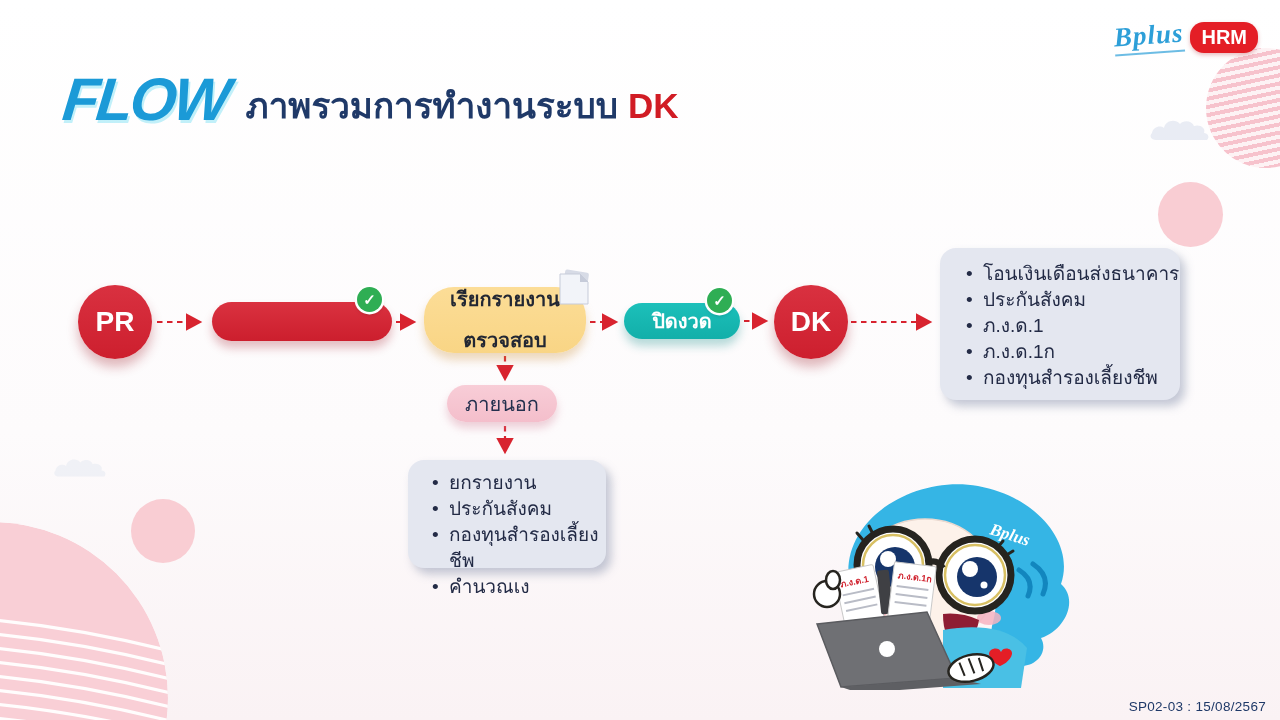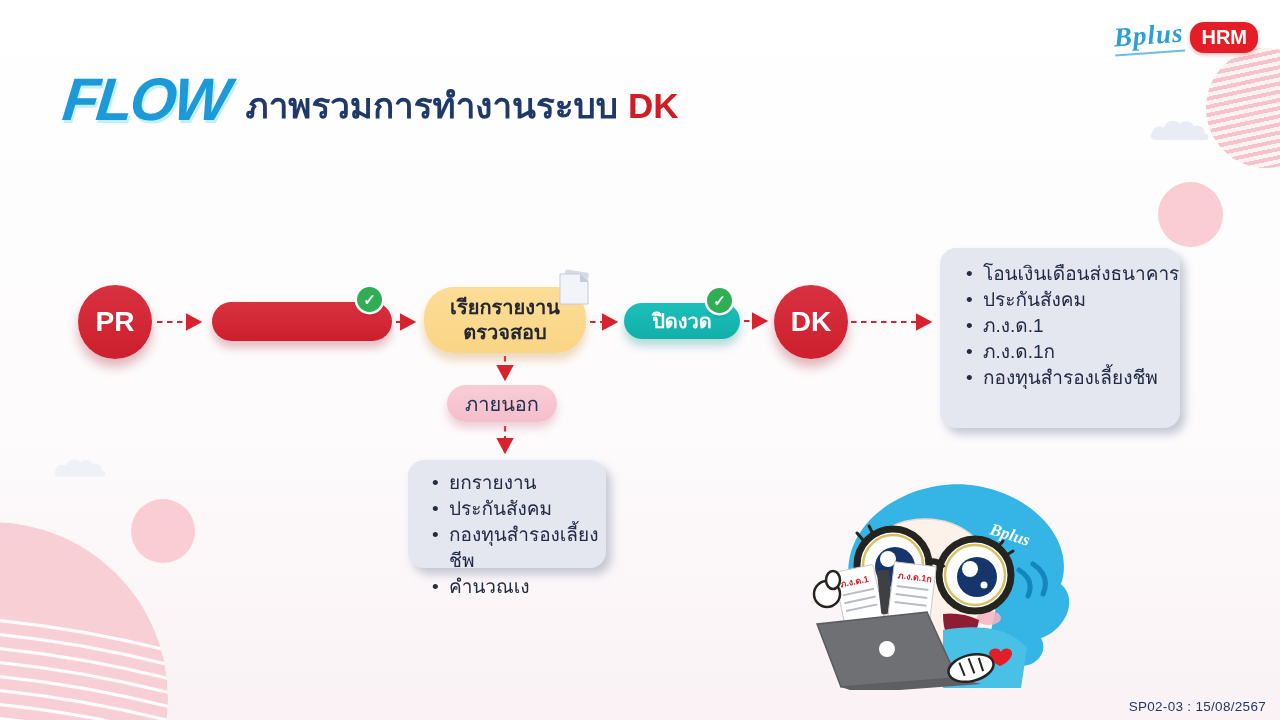--- a/index.html
+++ b/index.html
@@ -41,38 +41,38 @@
   .pr{left:78px;top:285px;}
   .dk{left:774px;top:285px;}
   .pill{border-radius:20px;color:#fff;font-weight:bold;font-size:20px;
     box-shadow:0 7px 10px rgba(160,30,42,.28);}
   .pill-red{left:212px;top:302px;width:180px;height:39px;background:linear-gradient(180deg,#da3240,#cc1e2d);}
   .pill-teal{left:624px;top:303px;width:116px;height:36px;background:linear-gradient(180deg,#1cc0ba,#12afa9);
     box-shadow:0 7px 10px rgba(18,140,135,.3);}
   .yellow-box{left:424px;top:287px;width:162px;height:66px;border-radius:30px;
     background:linear-gradient(180deg,#fcdd97,#f9d585);color:#222733;font-weight:bold;font-size:20px;
     line-height:1.25;text-align:center;flex-direction:column;
-    box-shadow:0 7px 10px rgba(205,150,70,.35);}
+    box-shadow:0 7px 10px rgba(205,150,70,.35);justify-content:space-between;}
   .pill-pink{left:447px;top:385px;width:110px;height:37px;border-radius:19px;
     background:linear-gradient(180deg,#f8cdd7,#f4becb);color:#24304e;font-weight:normal;font-size:20px;
     box-shadow:0 6px 9px rgba(215,140,160,.4);display:flex;align-items:center;justify-content:center;
     position:absolute;z-index:3;}
   .check-badge{position:absolute;width:25px;height:25px;border-radius:50%;background:#2fae54;
     color:#fff;font-size:15px;font-weight:bold;display:flex;align-items:center;justify-content:center;
     box-shadow:0 0 0 2.5px #fff,0 2px 4px rgba(0,0,0,.25);}
   .pill-red .check-badge{top:-15px;right:10px;}
   .pill-teal .check-badge{top:-15px;right:8px;}
   .doc-icon{position:absolute;top:-19px;right:-8px;}
   
   .listbox{position:absolute;background:#e4e7f0;border-radius:16px;z-index:2;
     box-shadow:5px 6px 10px rgba(125,135,165,.45);color:#232b46;}
   .listbox ul{list-style:none;margin:0;padding:0;}
   .listbox li{position:relative;padding-left:17px;font-size:19px;line-height:26px;}
   .listbox li::before{content:"•";position:absolute;left:0;top:0;color:#232b46;}
-  .dk-box{left:940px;top:248px;width:240px;height:180px;padding:13px 0 1px 26px;box-sizing:border-box;}
+  .dk-box{left:940px;top:248px;width:240px;height:152px;padding:13px 0 1px 26px;box-sizing:border-box;}
   .ext-box{left:408px;top:460px;width:198px;height:108px;padding:10px 0 0 24px;box-sizing:border-box;}
   
   .footer{position:absolute;right:14px;bottom:6px;font-size:13.5px;color:#1f3968;z-index:3;letter-spacing:.3px;}
   .mascot{position:absolute;left:793px;top:472px;z-index:2;}
 </style>
 </head>
 <body>
 
 <div class="stage">
 

